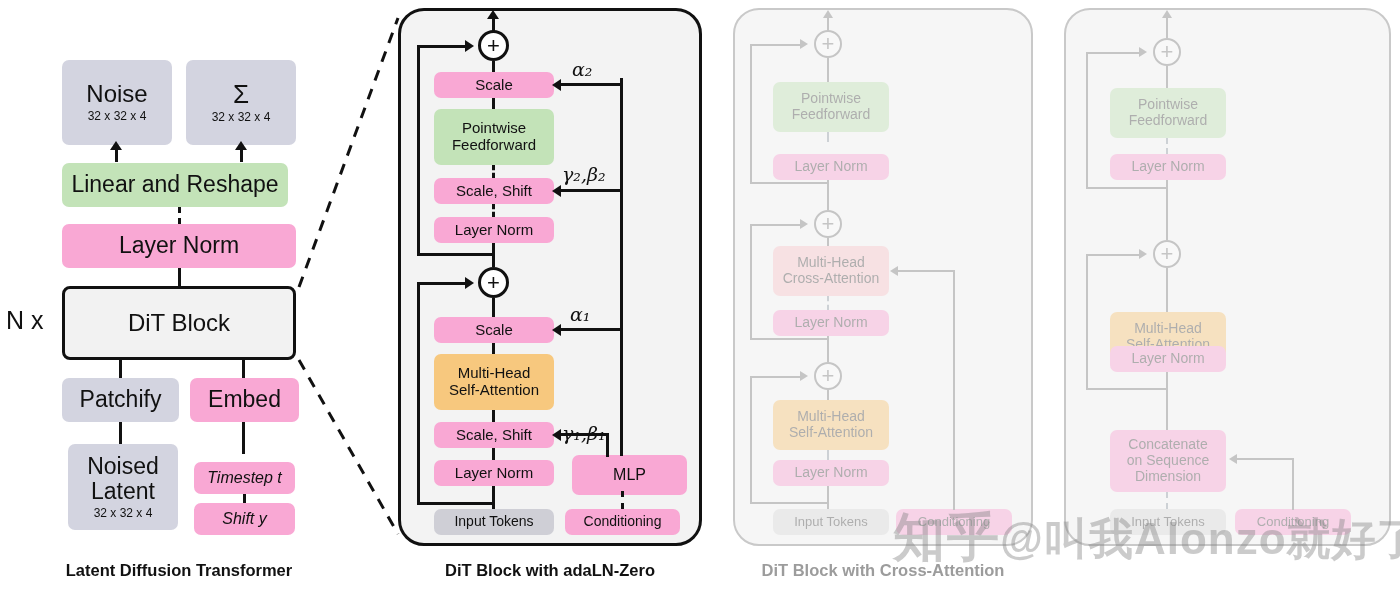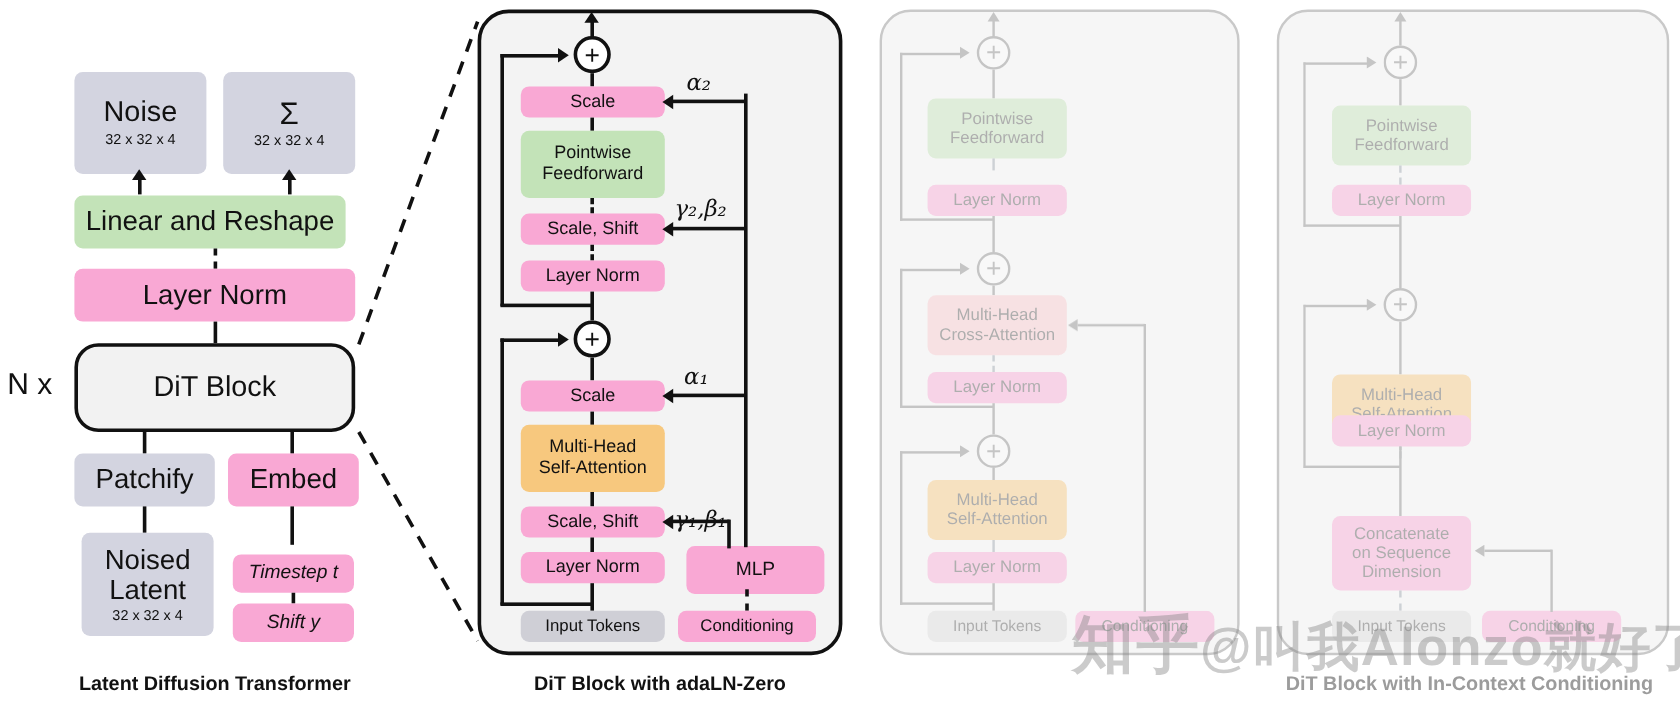--- a/index.html
+++ b/index.html
@@ -13,21 +13,21 @@
        align-items:center;justify-content:center;border-radius:7px;text-align:center;
        line-height:1.12;}
   .box .t1{display:block;}
   .box .t2{display:block;font-size:12px;margin-top:2px;}
 
   .gray  {background:#d3d4e0;color:#111;}
   .green {background:#c3e3b8;color:#111;}
   .blue  {background:#f9a8d4;color:#111;}
   .orange{background:#f7c87e;color:#111;}
   .pink  {background:#f9c8cc;color:#111;}
-  .shell {background:#f2f2f2;border:3px solid #111;border-radius:20px;}
+  .shell {background:#f2f2f2;border:3px solid #111;border-radius:8px;}
 
   
   .panel{position:absolute;box-sizing:border-box;border-radius:26px;}
   .panel-solid{background:#f3f3f3;border:3px solid #111;}
   .panel-fade {background:#f6f6f6;border:2px solid #c9c9c9;}
 
   
   .ln{position:absolute;background:#111;}
   .ln-v{width:3px;}
   .ln-h{height:3px;}
@@ -337,20 +337,21 @@
 
     <div class="box blue" style="left:896px;top:509px;width:116px;height:26px;font-size:13px;color:#555;">
       <span class="t1">Conditioning</span>
     </div>
 
     <div class="gl gl-v" style="left:953px;top:270px;height:240px;"></div>
     <div class="gl gl-h" style="left:898px;top:270px;width:56px;"></div>
     <div class="ar gar-left" style="left:890px;top:266px;"></div>
   </div>
 
+  <div class="cap fade" style="left:733px;top:561px;width:300px;">DiT Block with Cross-Attention</div>
 
   <div class="panel panel-fade" style="left:1064px;top:8px;width:327px;height:538px;"></div>
 
   <div class="fadewrap">
 
     <div class="gl gl-v" style="left:1166px;top:16px;height:22px;"></div>
     <div class="ar gar-up" style="left:1162px;top:10px;"></div>
 
     <div class="plus g" style="left:1153px;top:38px;width:28px;height:28px;">+</div>
 
@@ -420,18 +421,17 @@
 
     <div class="box blue" style="left:1235px;top:509px;width:116px;height:26px;font-size:13px;color:#555;">
       <span class="t1">Conditioning</span>
     </div>
 
     <div class="gl gl-v" style="left:1292px;top:458px;height:52px;"></div>
     <div class="gl gl-h" style="left:1237px;top:458px;width:56px;"></div>
     <div class="ar gar-left" style="left:1229px;top:454px;"></div>
   </div>
 
-  <div class="cap fade" style="left:1049px;top:561px;width:351px;">DiT Block with In-Context Conditioning</div>
 
   <div class="wm wm-logo" style="left:893px;top:503px;">知乎</div>
   <div class="wm wm-txt" style="left:1000px;top:510px;font-size:44px;">@叫我Alonzo就好了</div>
 
 </div>
 
 </body></html>

